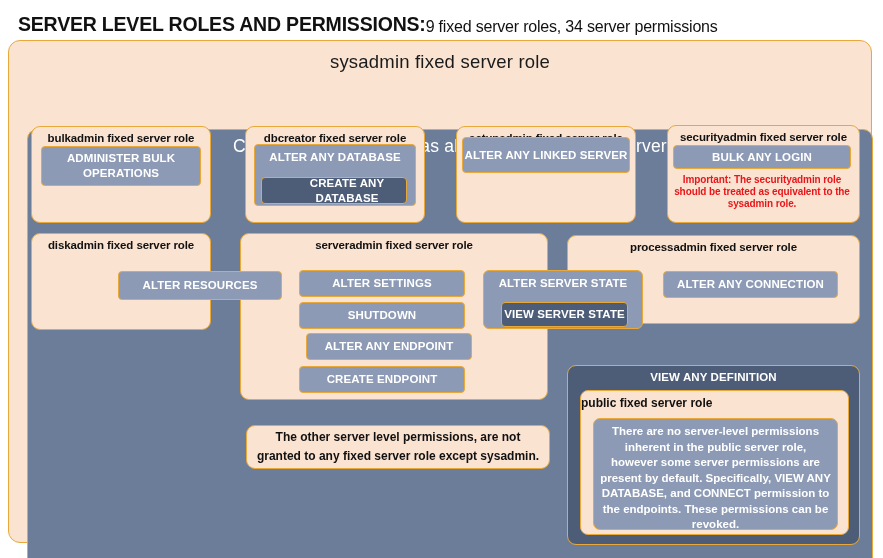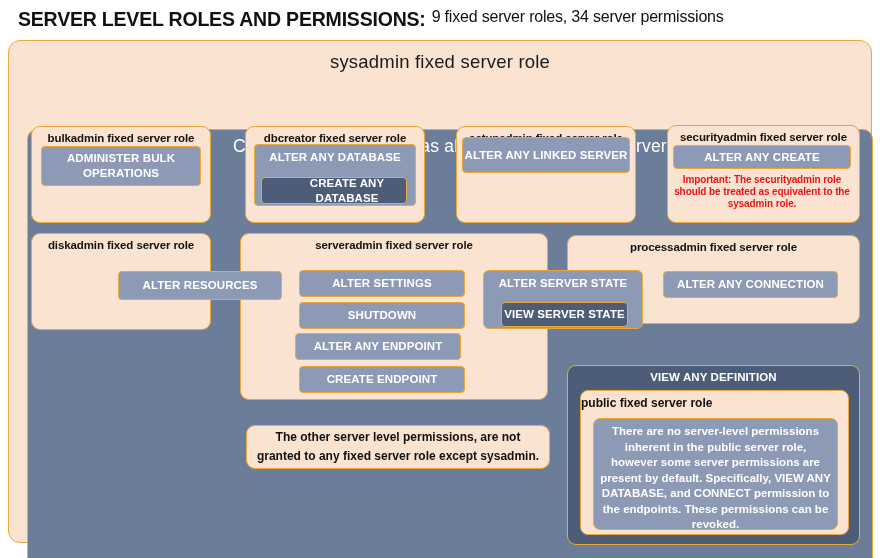--- a/index.html
+++ b/index.html
@@ -8,21 +8,21 @@
     background:#ffffff;
     font-family:"Liberation Sans", sans-serif;
     overflow:hidden;
     position:relative;
   }
   #stage{position:absolute;left:0;top:0;width:883px;height:558px;}
 
   
   .title-row{
     position:absolute;left:18px;top:8px;width:850px;height:28px;
-    display:flex;align-items:flex-start;gap:6px;white-space:nowrap;
+    display:flex;align-items:flex-end;gap:0;white-space:nowrap;
   }
   .title-strong{font-size:19.5px;font-weight:700;color:#111;letter-spacing:-0.2px;}
   .title-rest{font-size:16px;font-weight:400;color:#111;letter-spacing:-0.2px;}
 
   
   .outer-card{
     position:absolute;left:8px;top:40px;width:864px;height:503px;
     background:#fbe3d2;border:1.5px solid #e8a93a;border-radius:12px;
     box-sizing:border-box;
   }
@@ -144,21 +144,21 @@
     <div class="role-title">setupadmin fixed server role</div>
   </div>
   <div class="perm" style="left:462px;top:137px;width:168px;height:36px;">
     <span>ALTER ANY LINKED SERVER</span>
   </div>
 
   <div class="role-box" style="left:667px;top:125px;width:193px;height:98px;">
     <div class="role-title">securityadmin  fixed server role</div>
   </div>
   <div class="perm" style="left:673px;top:145px;width:178px;height:24px;">
-    <span>ALTER ANY CREATE</span>
+    <span>BULK ANY LOGIN</span>
   </div>
   <div class="warn" style="left:670px;top:174px;width:184px;">Important:  The securityadmin role should  be treated as equivalent to the  sysadmin role.</div>
 
   <div class="role-box" style="left:31px;top:233px;width:180px;height:97px;">
     <div class="role-title">diskadmin  fixed server role</div>
   </div>
 
   <div class="role-box" style="left:240px;top:233px;width:308px;height:167px;">
     <div class="role-title">serveradmin fixed server role</div>
   </div>
@@ -170,21 +170,21 @@
   <div class="perm" style="left:118px;top:271px;width:164px;height:29px;">
     <span>ALTER RESOURCES</span>
   </div>
 
   <div class="perm" style="left:299px;top:270px;width:166px;height:27px;">
     <span>ALTER SETTINGS</span>
   </div>
   <div class="perm" style="left:299px;top:302px;width:166px;height:27px;">
     <span>SHUTDOWN</span>
   </div>
-  <div class="perm" style="left:295px;top:333px;width:166px;height:27px;">
+  <div class="perm" style="left:306px;top:333px;width:166px;height:27px;">
     <span>ALTER ANY ENDPOINT</span>
   </div>
   <div class="perm" style="left:299px;top:366px;width:166px;height:27px;">
     <span>CREATE  ENDPOINT</span>
   </div>
 
   <div class="perm" style="left:483px;top:270px;width:160px;height:59px;align-items:flex-start;padding-top:5px;border-radius:6px;">
     <span>ALTER SERVER  STATE</span>
   </div>
   <div class="perm dark" style="left:501px;top:302px;width:127px;height:25px;">

